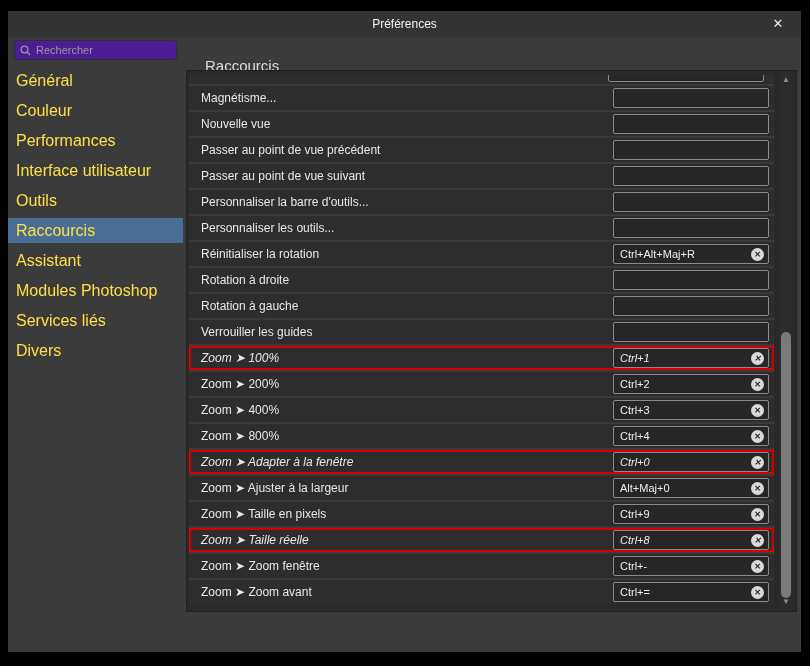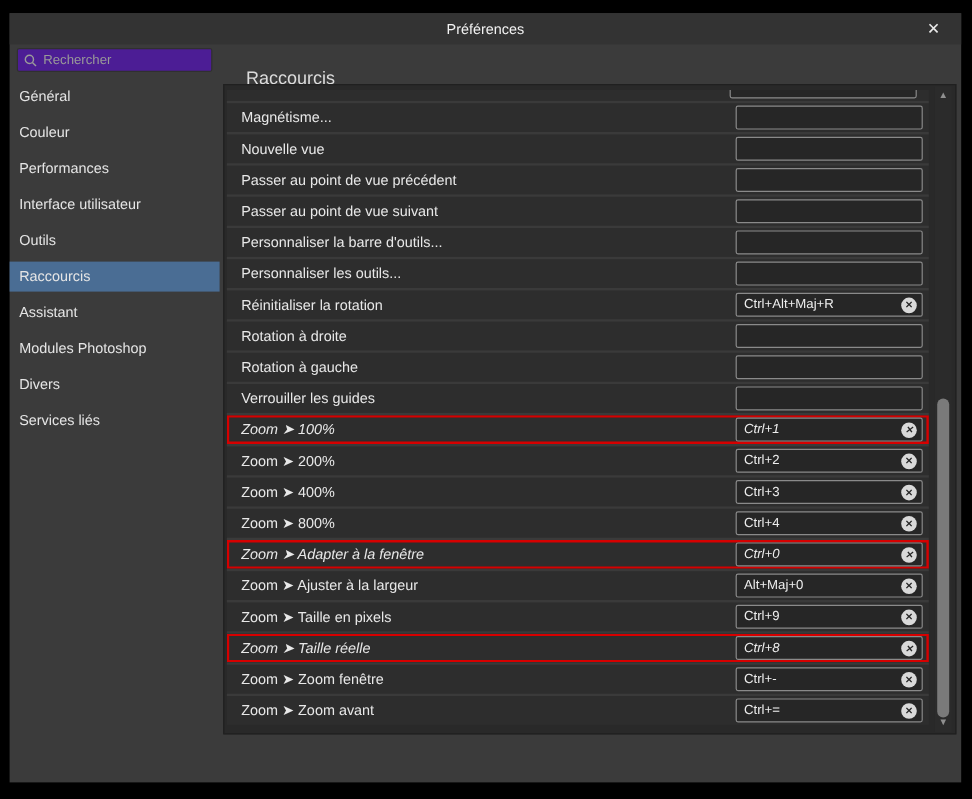--- a/index.html
+++ b/index.html
@@ -17,22 +17,22 @@
 
   
   .search-box { position:absolute; left:6px; top:29px; width:163px; height:20px;
     background:#4c1d95; border:1px solid #303030; border-radius:2px;
     display:flex; align-items:center; padding-left:5px; }
   .search-box svg { flex:0 0 auto; }
   .search-box .ph { color:#999999; font-size:11px; margin-left:5px; }
 
   
   .sidebar { position:absolute; left:0; top:57px; width:175px; }
-  .side-item { height:25px; line-height:25px; padding-left:8px; color:#e5e5e5;
-    font-size:12px; margin-bottom:5px; cursor:default; }
+  .side-item { height:25px; line-height:25px; padding-left:8px; color:#fde047;
+    font-size:16px; margin-bottom:5px; cursor:default; }
   .side-item.selected { background:#4a6d94; }
 
   
   .main-heading { position:absolute; left:197px; top:46px; color:#dcdcdc; font-size:15px; }
 
   
   .panel { position:absolute; left:178px; top:59px; width:611px; height:542px;
     background:#292929; border:1px solid #202020; overflow:hidden; }
   .rows { position:absolute; left:2px; top:4px; width:585px; }
   .partial-row { position:relative; height:9px; overflow:hidden; background:#2d2d2d; }
@@ -84,22 +84,22 @@
 
   <div class="sidebar" id="sidebar">
       <div class="side-item">Général</div>
       <div class="side-item">Couleur</div>
       <div class="side-item">Performances</div>
       <div class="side-item">Interface utilisateur</div>
       <div class="side-item">Outils</div>
       <div class="side-item selected">Raccourcis</div>
       <div class="side-item">Assistant</div>
       <div class="side-item">Modules Photoshop</div>
+      <div class="side-item">Services liés</div>
       <div class="side-item">Divers</div>
-      <div class="side-item">Services liés</div>
     </div>
 
   <div class="main-heading">Raccourcis</div>
 
   <div class="panel">
     <div class="rows" id="rows">
       <div class="partial-row">
         <span class="kbd-input"></span>
       </div>
     <div class="srow">

